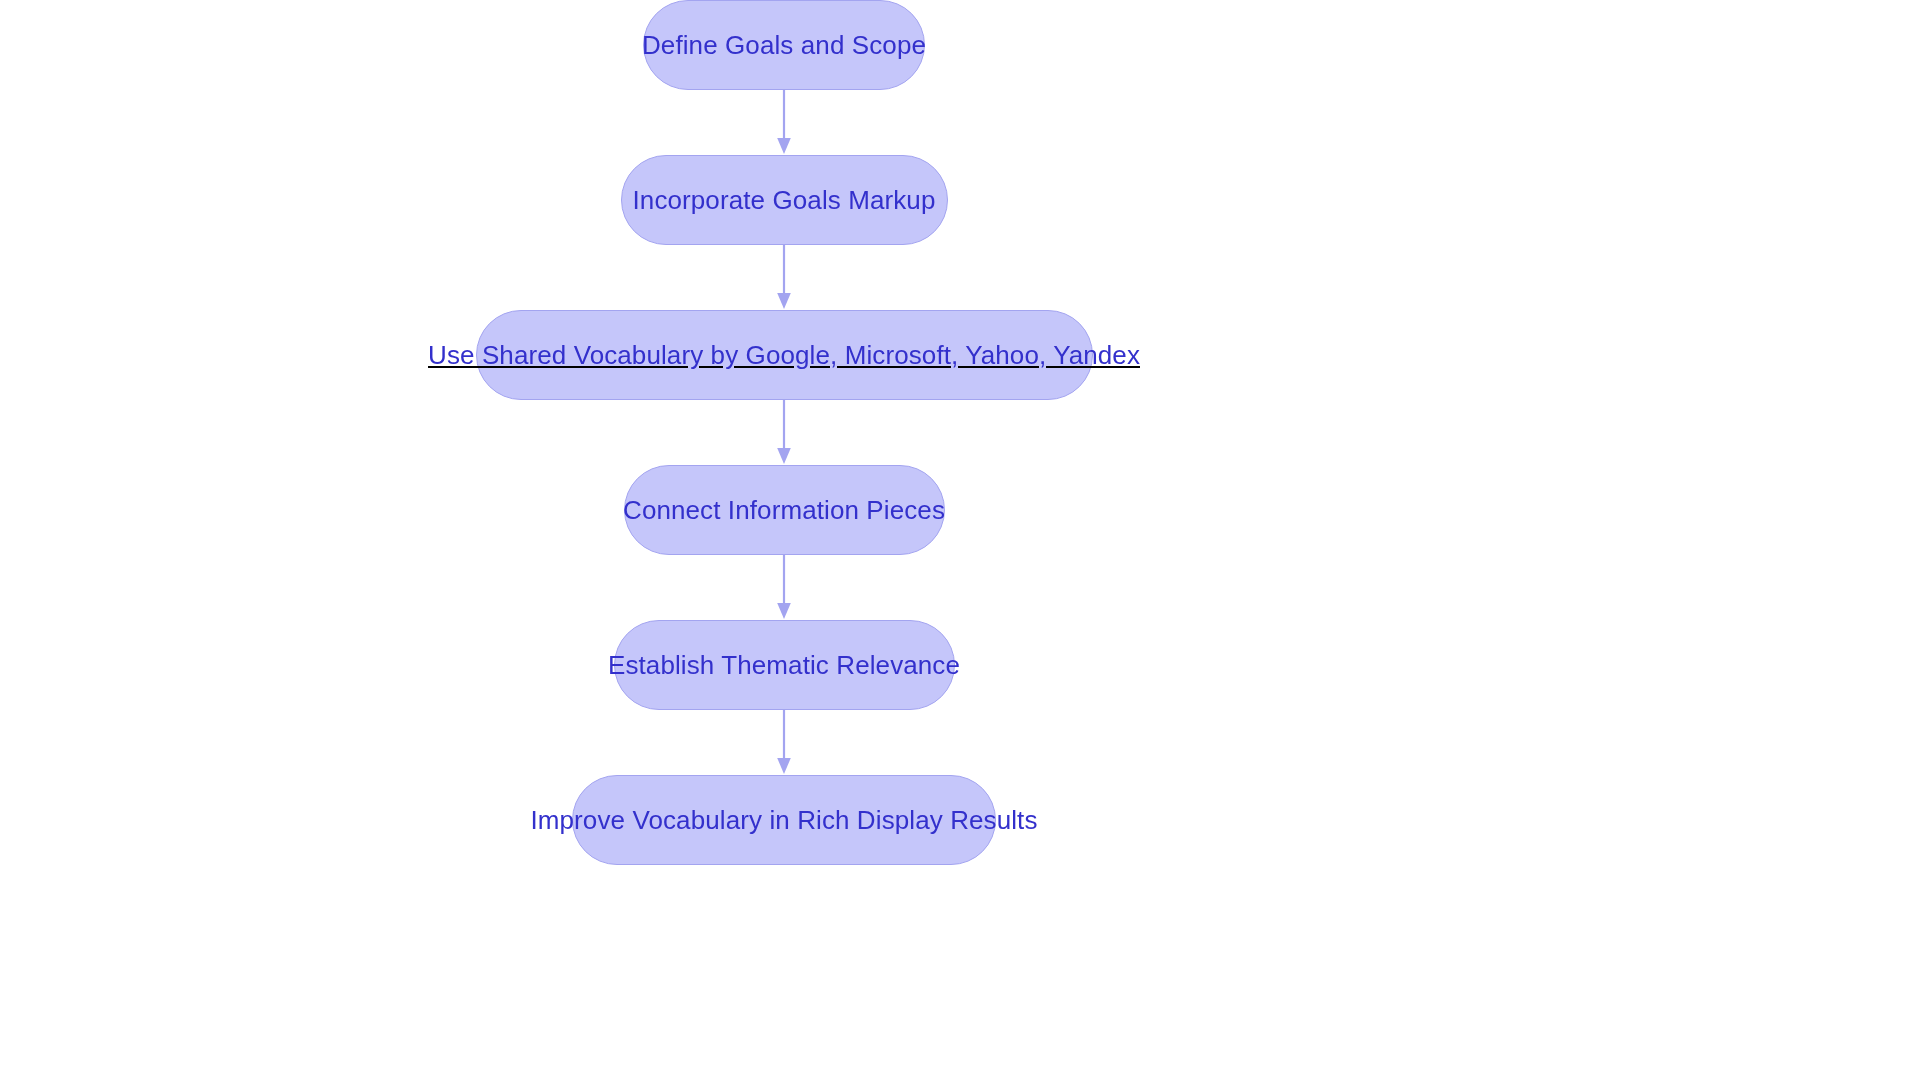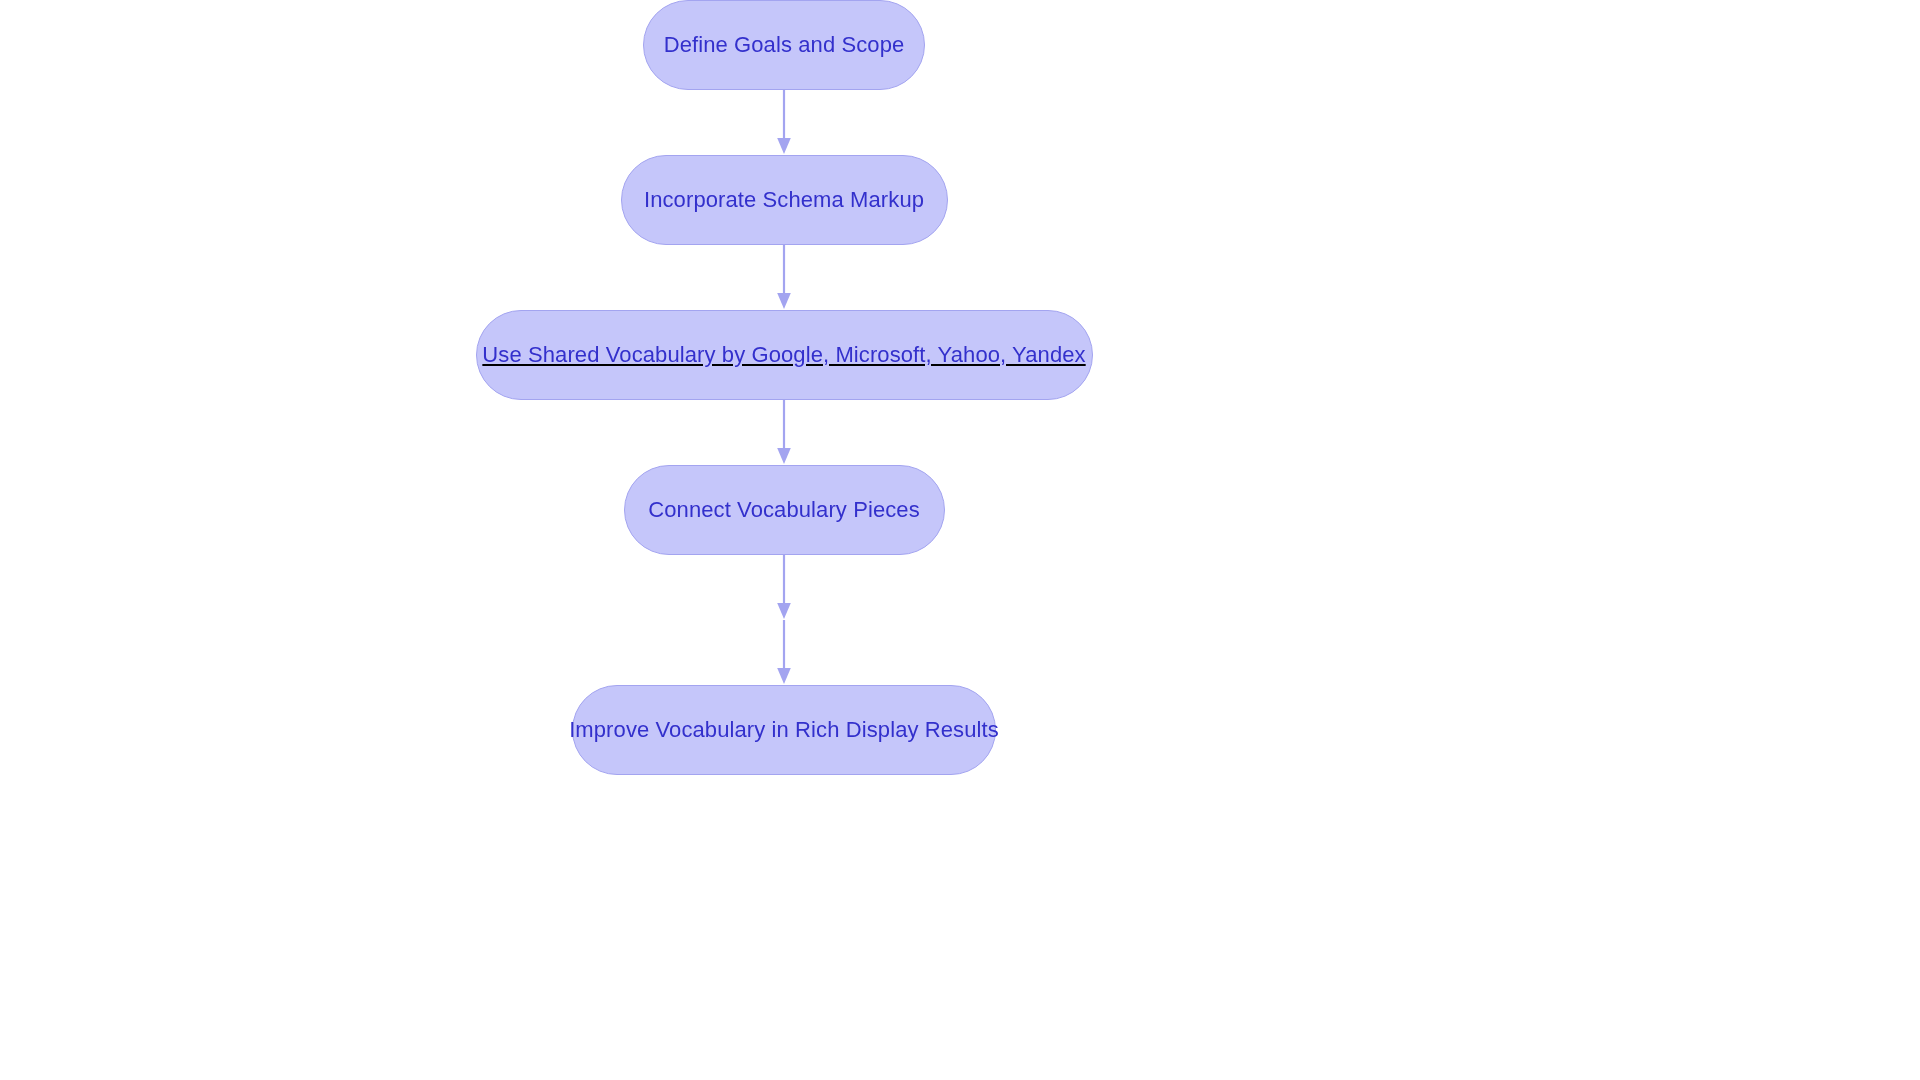--- a/index.html
+++ b/index.html
@@ -43,21 +43,21 @@
     background: #c5c6fa;
     border: 1.6px solid #a3a4f0;
     border-radius: 999px;
     height: 90px;
     padding: 0 46px;
     white-space: nowrap;
   }
   .node-label {
     color: #3330cc;
     font-family: "Liberation Sans", sans-serif;
-    font-size: 22px;
+    font-size: 26px;
     font-weight: 400;
     letter-spacing: 0.1px;
     line-height: 1;
     user-select: none;
   }
 
   
   .node.w1 { width: 282px; }
   .node.w2 { width: 327px; }
   .node.w3 { width: 617px; text-decoration: underline; }
@@ -96,21 +96,21 @@
     </div>
 
     <div class="connector gap1">
       <svg width="20" height="65" viewBox="0 0 20 65" aria-hidden="true">
         <line x1="10" y1="0" x2="10" y2="50" stroke="#a3a4f0" stroke-width="2.2"></line>
         <polygon points="10,64 3.2,48 16.8,48" fill="#a3a4f0"></polygon>
       </svg>
     </div>
 
     <div class="node w2">
-      <span class="node-label">Incorporate Schema Markup</span>
+      <span class="node-label">Incorporate Goals Markup</span>
     </div>
 
     <div class="connector gap2">
       <svg width="20" height="65" viewBox="0 0 20 65" aria-hidden="true">
         <line x1="10" y1="0" x2="10" y2="50" stroke="#a3a4f0" stroke-width="2.2"></line>
         <polygon points="10,64 3.2,48 16.8,48" fill="#a3a4f0"></polygon>
       </svg>
     </div>
 
     <div class="node w3">
@@ -118,30 +118,33 @@
     </div>
 
     <div class="connector gap3">
       <svg width="20" height="65" viewBox="0 0 20 65" aria-hidden="true">
         <line x1="10" y1="0" x2="10" y2="50" stroke="#a3a4f0" stroke-width="2.2"></line>
         <polygon points="10,64 3.2,48 16.8,48" fill="#a3a4f0"></polygon>
       </svg>
     </div>
 
     <div class="node w4">
-      <span class="node-label">Connect Vocabulary Pieces</span>
+      <span class="node-label">Connect Information Pieces</span>
     </div>
 
     <div class="connector gap4">
       <svg width="20" height="65" viewBox="0 0 20 65" aria-hidden="true">
         <line x1="10" y1="0" x2="10" y2="50" stroke="#a3a4f0" stroke-width="2.2"></line>
         <polygon points="10,64 3.2,48 16.8,48" fill="#a3a4f0"></polygon>
       </svg>
     </div>
 
+    <div class="node w5">
+      <span class="node-label">Establish Thematic Relevance</span>
+    </div>
 
     <div class="connector gap5">
       <svg width="20" height="65" viewBox="0 0 20 65" aria-hidden="true">
         <line x1="10" y1="0" x2="10" y2="50" stroke="#a3a4f0" stroke-width="2.2"></line>
         <polygon points="10,64 3.2,48 16.8,48" fill="#a3a4f0"></polygon>
       </svg>
     </div>
 
     <div class="node w6">
       <span class="node-label">Improve Vocabulary in Rich Display Results</span>

